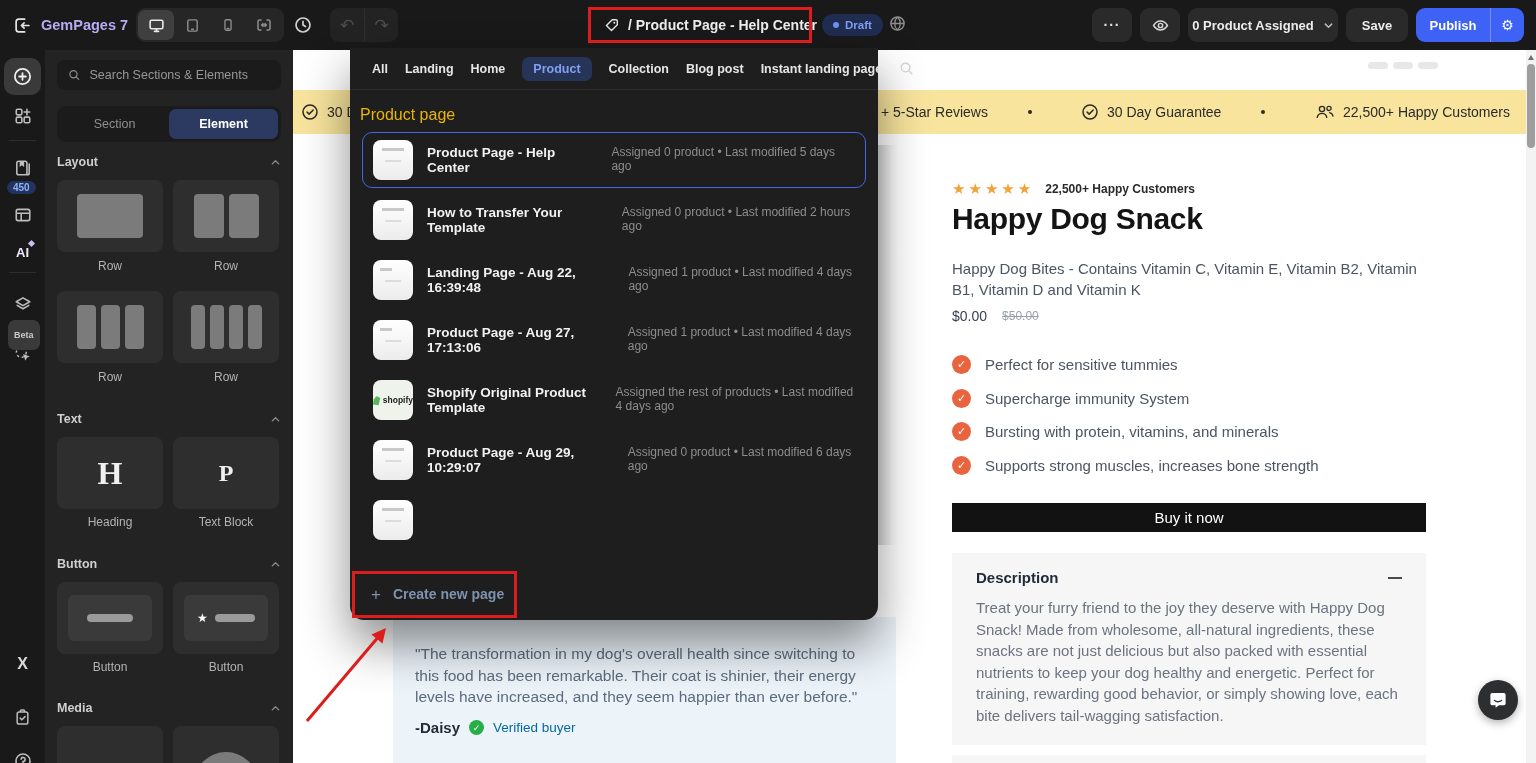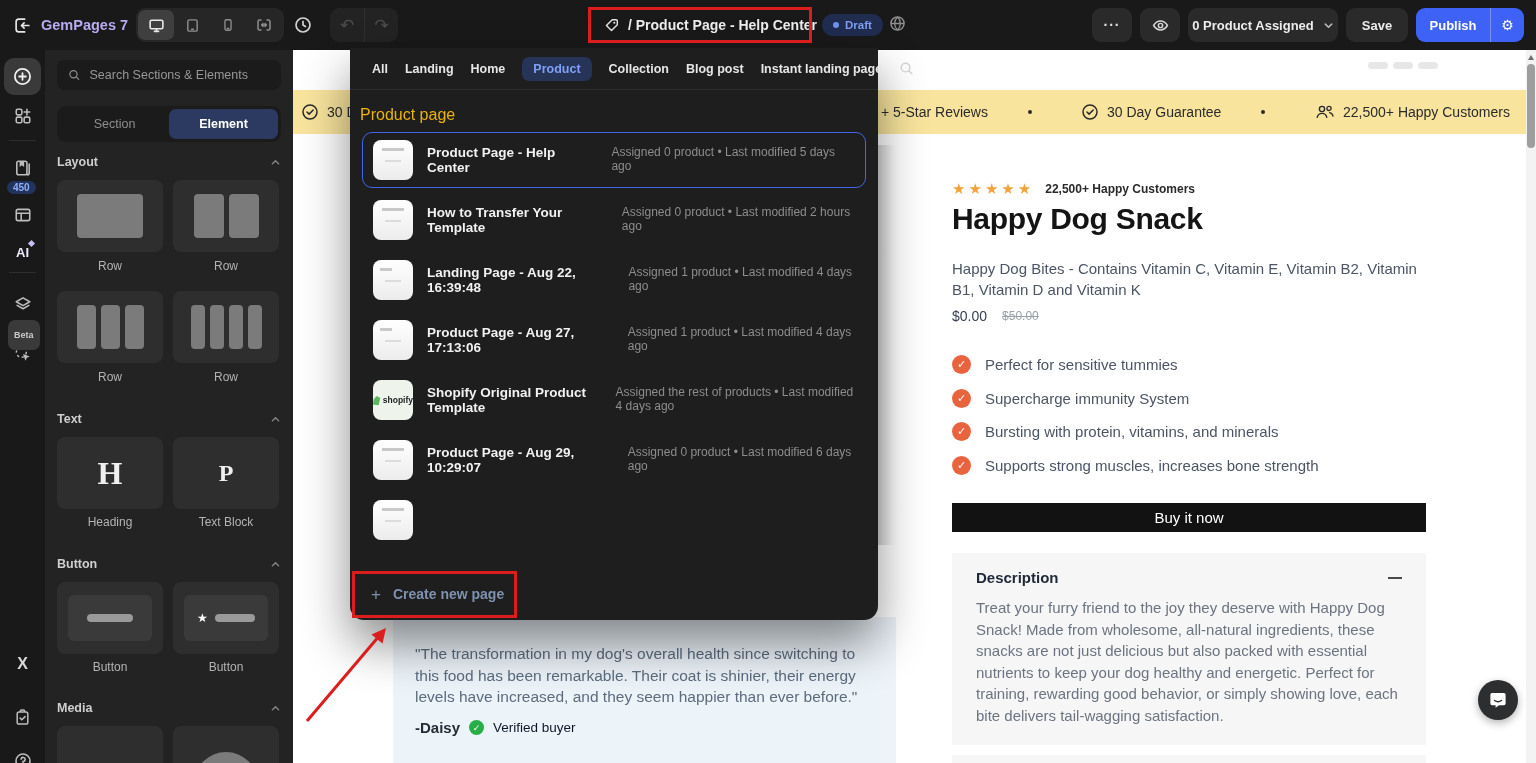--- a/index.html
+++ b/index.html
@@ -105,21 +105,21 @@
   .desc-head { display:flex; justify-content:space-between; align-items:center; padding:16px 24px 0; }
   .desc-title { font-size:15px; font-weight:700; color:#1f2937; }
   .minus { width:14px; height:2px; background:#4a4a4a; }
   .desc-body { padding:11px 24px 0; width:474px; font-size:15px; line-height:21.5px; color:#6b7480; }
   #acc2 { position:absolute; left:659px; top:705px; width:474px; height:30px; background:#f6f6f6; }
   #testimonial { position:absolute; left:100px; top:567px; width:503px; height:146px; background:#ecf3f9; }
   .quote { position:absolute; left:22px; top:26px; width:454px; font-size:15.5px; line-height:21.5px; color:#5c6c7e; }
   .author-row { position:absolute; left:22px; top:102px; display:flex; align-items:center; gap:9px; }
   .author { font-size:15px; font-weight:700; color:#252c36; }
   .vcheck { width:15px; height:15px; border-radius:50%; background:#27ae46; color:#fff; font-size:9px; display:flex; align-items:center; justify-content:center; }
-  .vlabel { font-size:13.5px; color:#0f172a; }
+  .vlabel { font-size:13.5px; color:#0369a1; }
 
   
   #scrollbar { position:absolute; left:1526px; top:50px; width:10px; height:713px; background:#f3f3f3; z-index:20; }
   .sb-arrow { position:absolute; top:5px; left:2px; width:0; height:0; border-left:3px solid transparent; border-right:3px solid transparent; border-bottom:5px solid #6e6e6e; }
   .sb-thumb { position:absolute; top:14px; left:1px; width:8px; height:84px; background:#9e9e9e; border-radius:4px; }
 
   
   #dropdown { position:absolute; left:350px; top:48px; width:528px; height:572px; background:#1e1e1e; border-radius:0 0 14px 14px; box-shadow:0 24px 48px rgba(0,0,0,.45); z-index:50; }
   .dd-tabs { position:absolute; left:0; top:0; width:528px; height:42px; display:flex; align-items:center; padding:0 22px; gap:17px; border-bottom:1px solid #2d2d2d; }
   .dd-tab { font-size:12.5px; color:#e6e6e6; font-weight:600; white-space:nowrap; }

